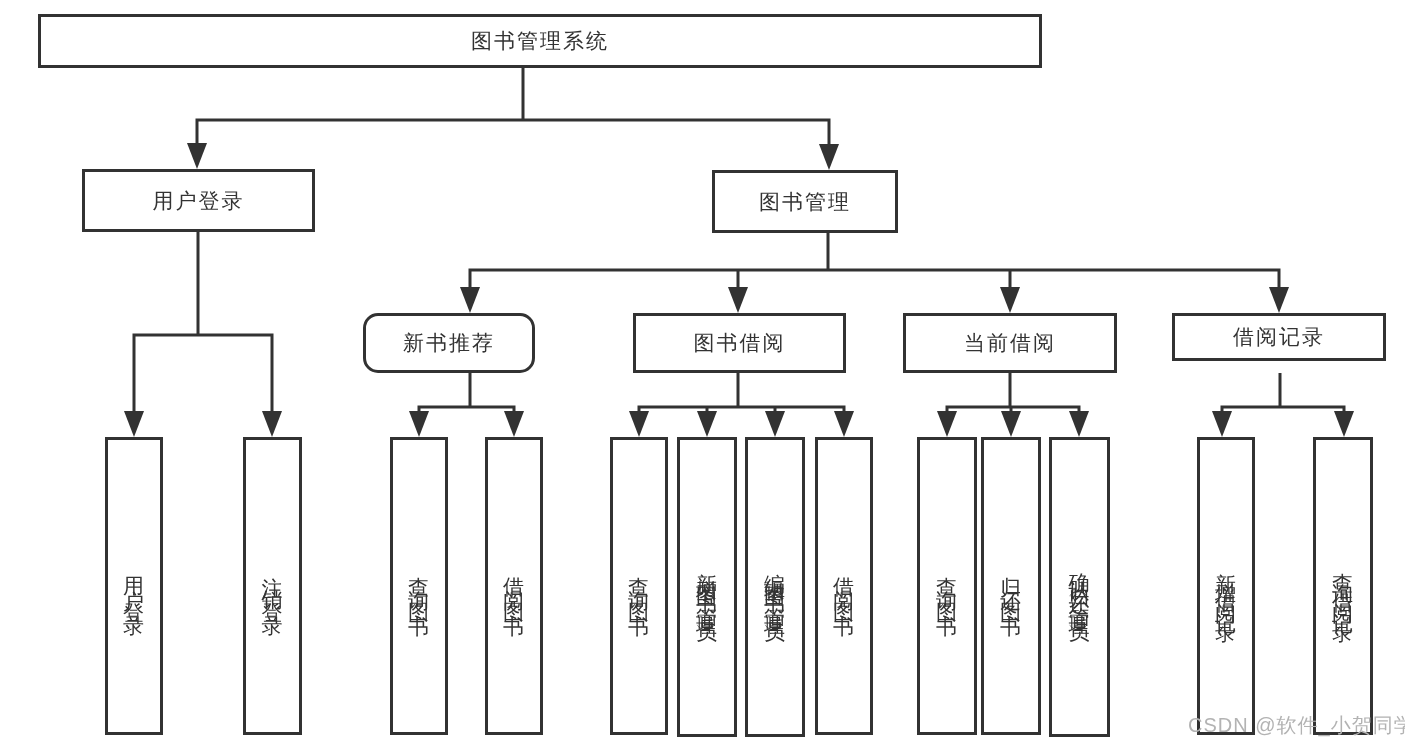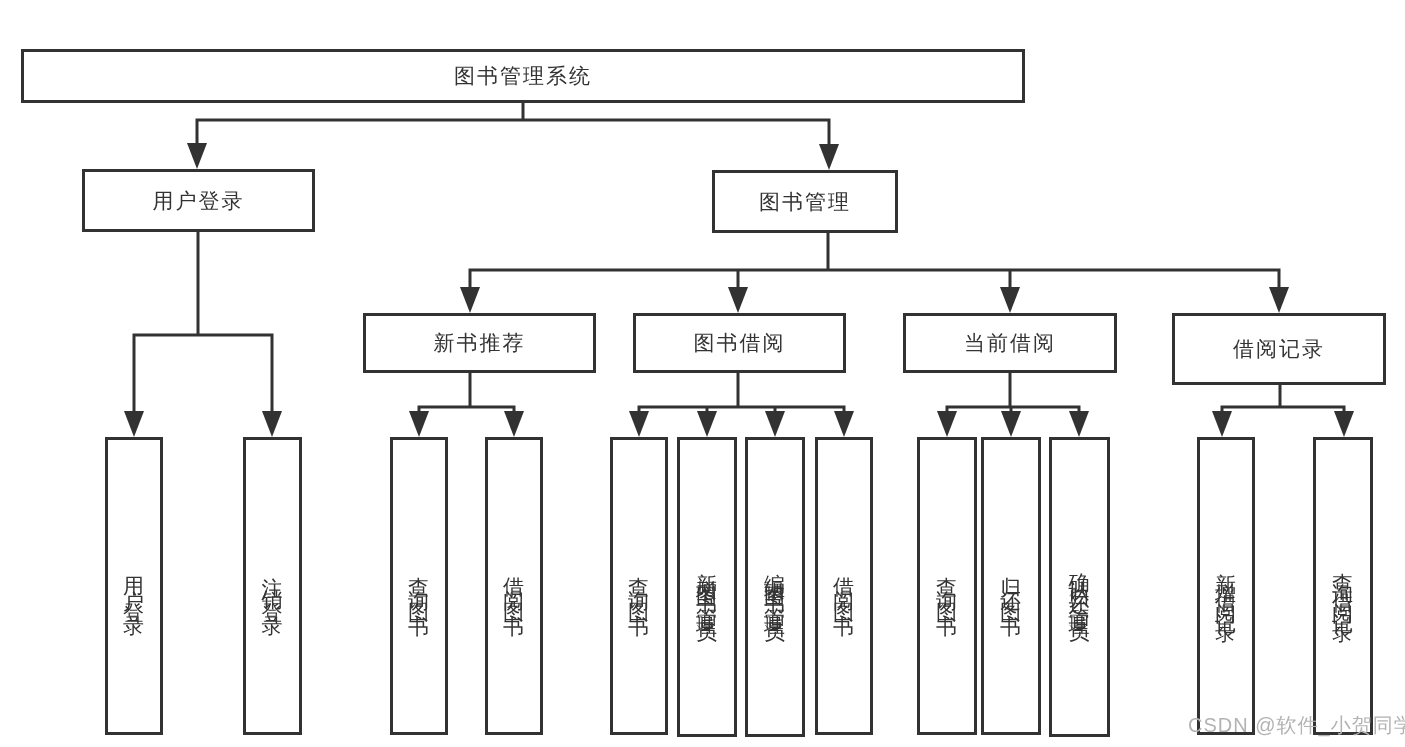--- a/index.html
+++ b/index.html
@@ -103,29 +103,29 @@
 
       <polygon points="947,437 937,411 957,411"></polygon>
       <polygon points="1011,437 1001,411 1021,411"></polygon>
       <polygon points="1079,437 1069,411 1089,411"></polygon>
 
       <polygon points="1222,437 1212,411 1232,411"></polygon>
       <polygon points="1344,437 1334,411 1354,411"></polygon>
     </g>
   </svg>
 
-  <div class="node hbox" style="left:21px; top:14px; width:1004px; height:54px;margin-top:35px;">图书管理系统</div>
+  <div class="node hbox" style="left:38px; top:14px; width:1004px; height:54px;">图书管理系统</div>
 
   <div class="node hbox" style="left:82px; top:169px; width:233px; height:63px;">用户登录</div>
   <div class="node hbox" style="left:712px; top:170px; width:186px; height:63px;">图书管理</div>
 
-  <div class="node hbox" style="left:363px; top:313px; width:233px; height:60px;">新书推荐</div>
+  <div class="node hbox" style="left:363px; top:313px; width:172px; height:60px;border-radius:15px;">新书推荐</div>
   <div class="node hbox" style="left:633px; top:313px; width:213px; height:60px;text-align:center;">图书借阅</div>
   <div class="node hbox" style="left:903px; top:313px; width:214px; height:60px;text-align:right;">当前借阅</div>
-  <div class="node hbox" style="left:1172px; top:313px; width:214px; height:72px;">借阅记录</div>
+  <div class="node hbox" style="left:1172px; top:313px; width:214px; height:48px;">借阅记录</div>
 
   <div class="node vbox gap-lg" style="left:105px; top:437px; width:58px; height:298px;">用户登录</div>
   <div class="node vbox gap-lg" style="left:243px; top:437px; width:59px; height:298px;">注销登录</div>
 
   <div class="node vbox gap-lg" style="left:390px; top:437px; width:58px; height:298px;">查询图书</div>
   <div class="node vbox gap-lg" style="left:485px; top:437px; width:58px; height:298px;">借阅图书</div>
 
   <div class="node vbox gap-lg" style="left:610px; top:437px; width:58px; height:298px;">查询图书</div>
   <div class="node vbox gap-sm" style="left:677px; top:437px; width:60px; height:300px;">新增图书（管理员）</div>
   <div class="node vbox gap-sm" style="left:745px; top:437px; width:60px; height:300px;">编辑图书（管理员）</div>

